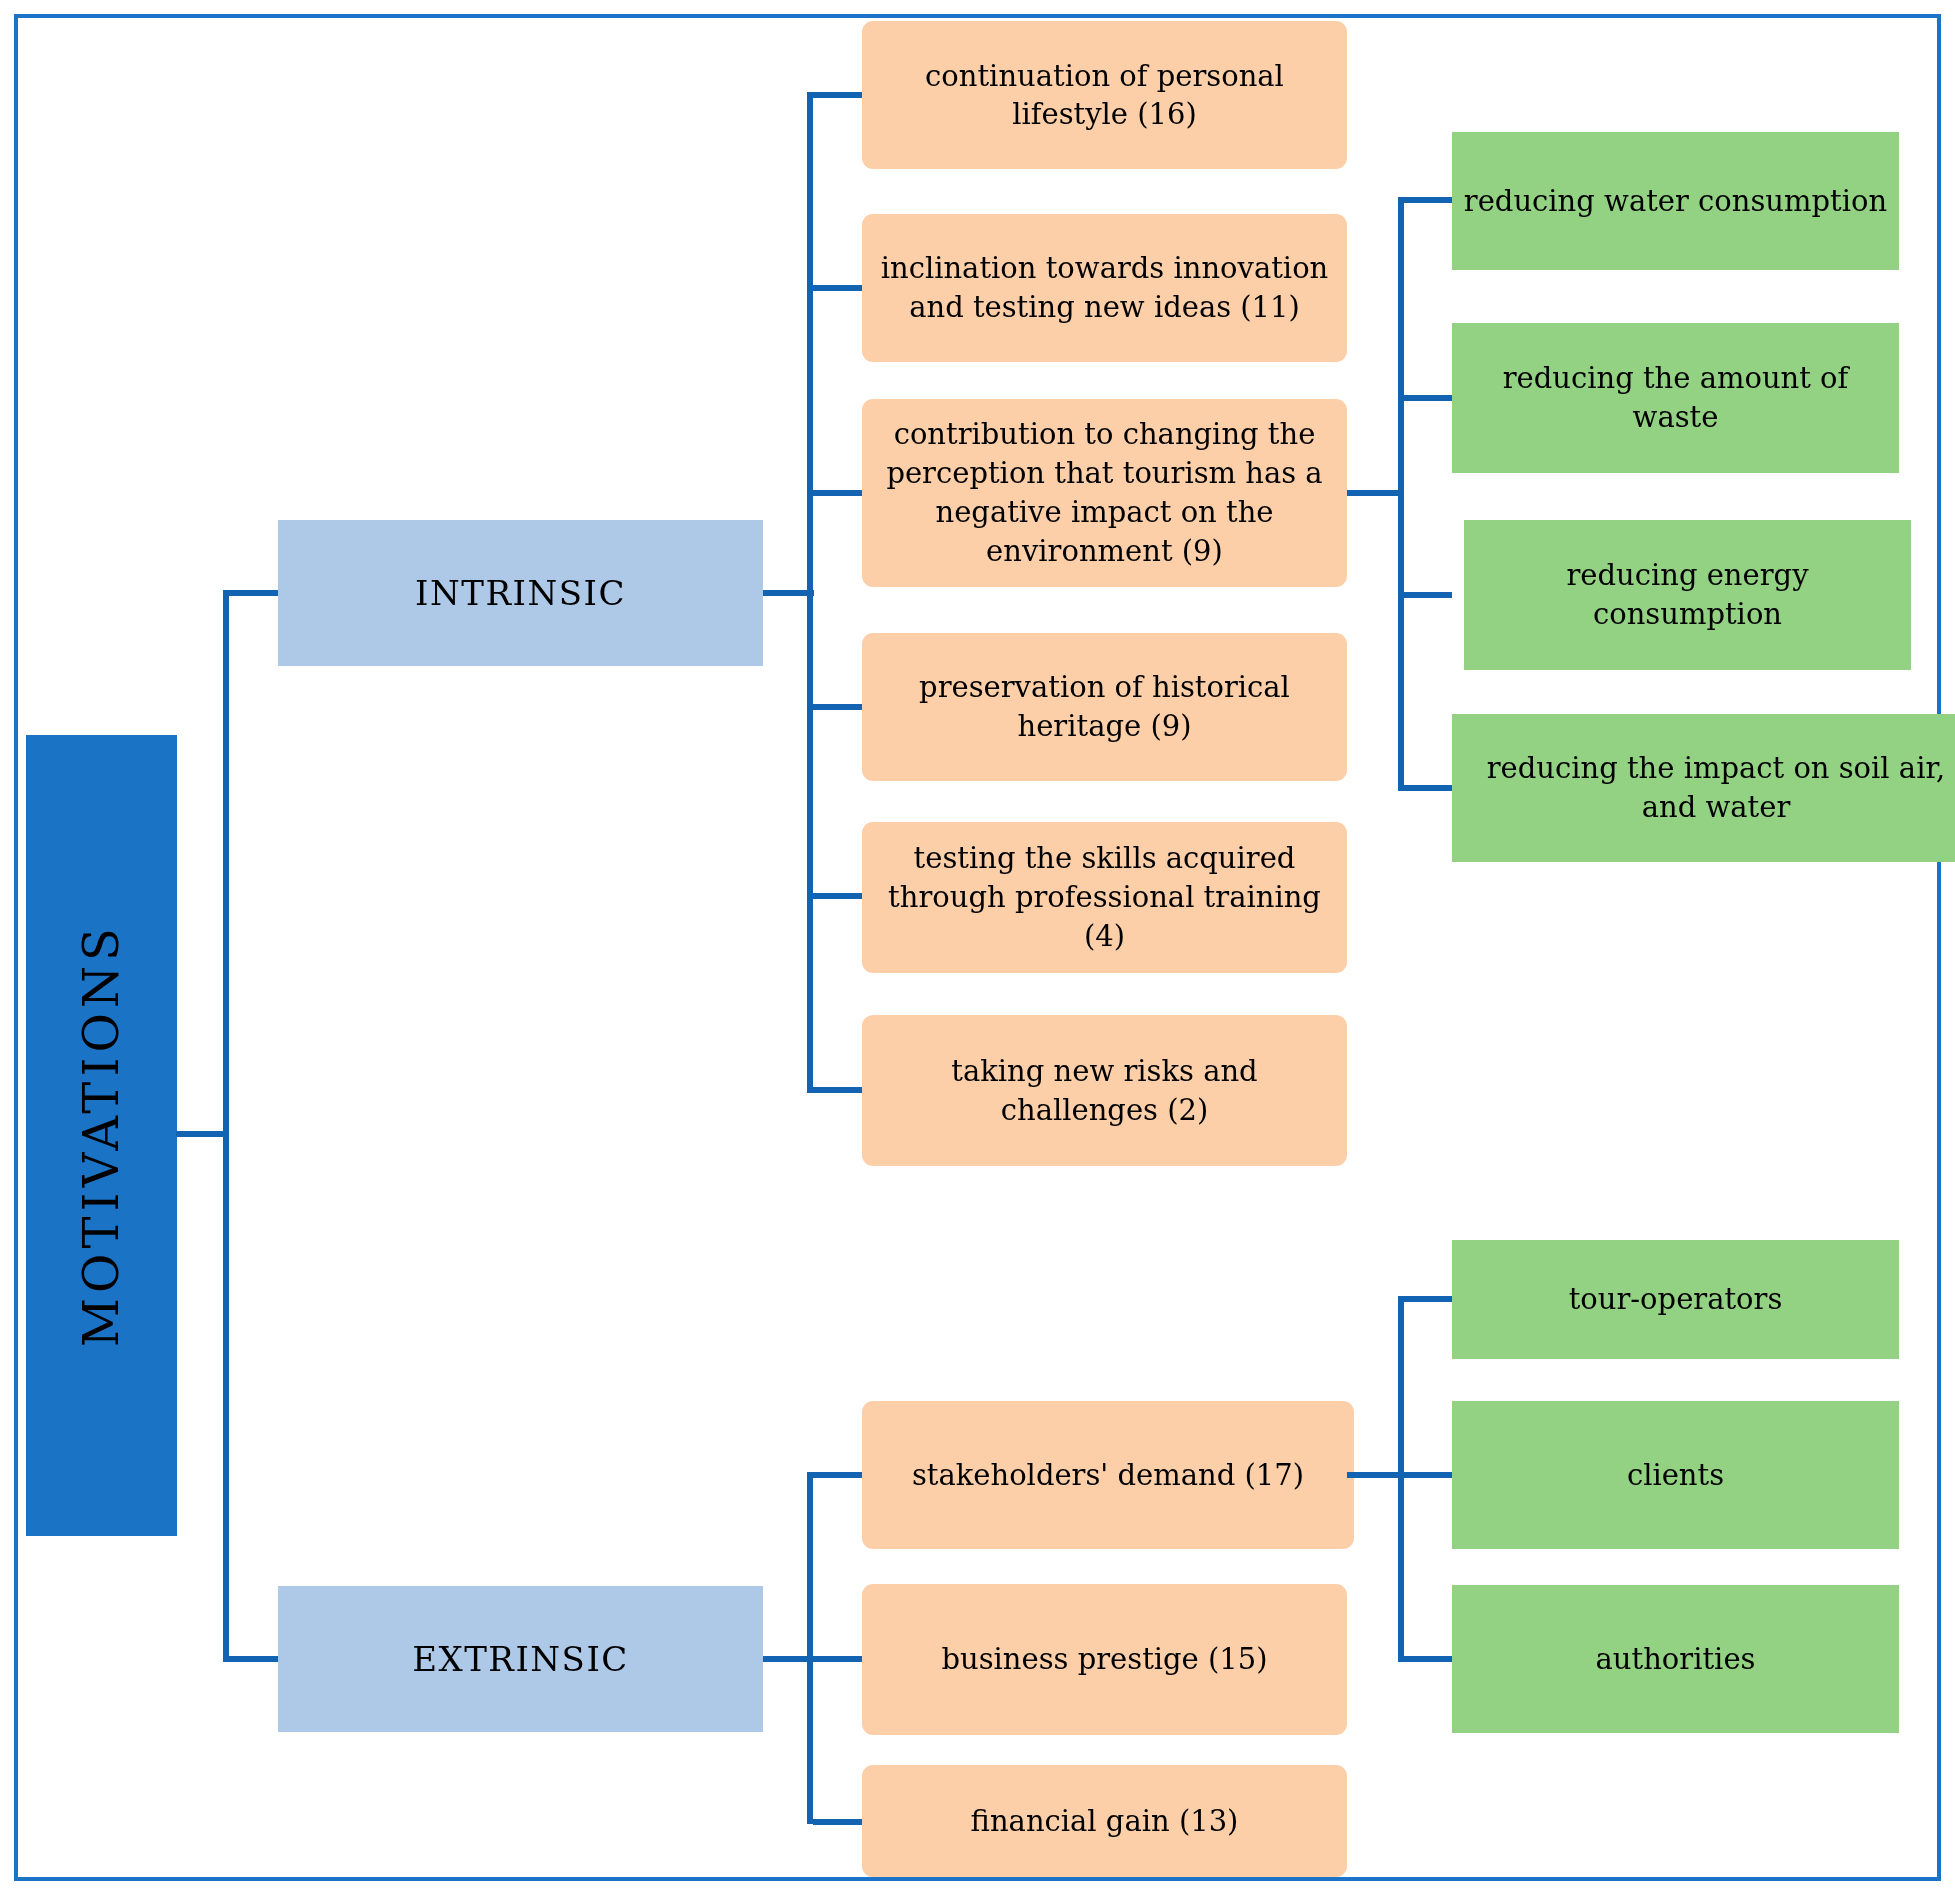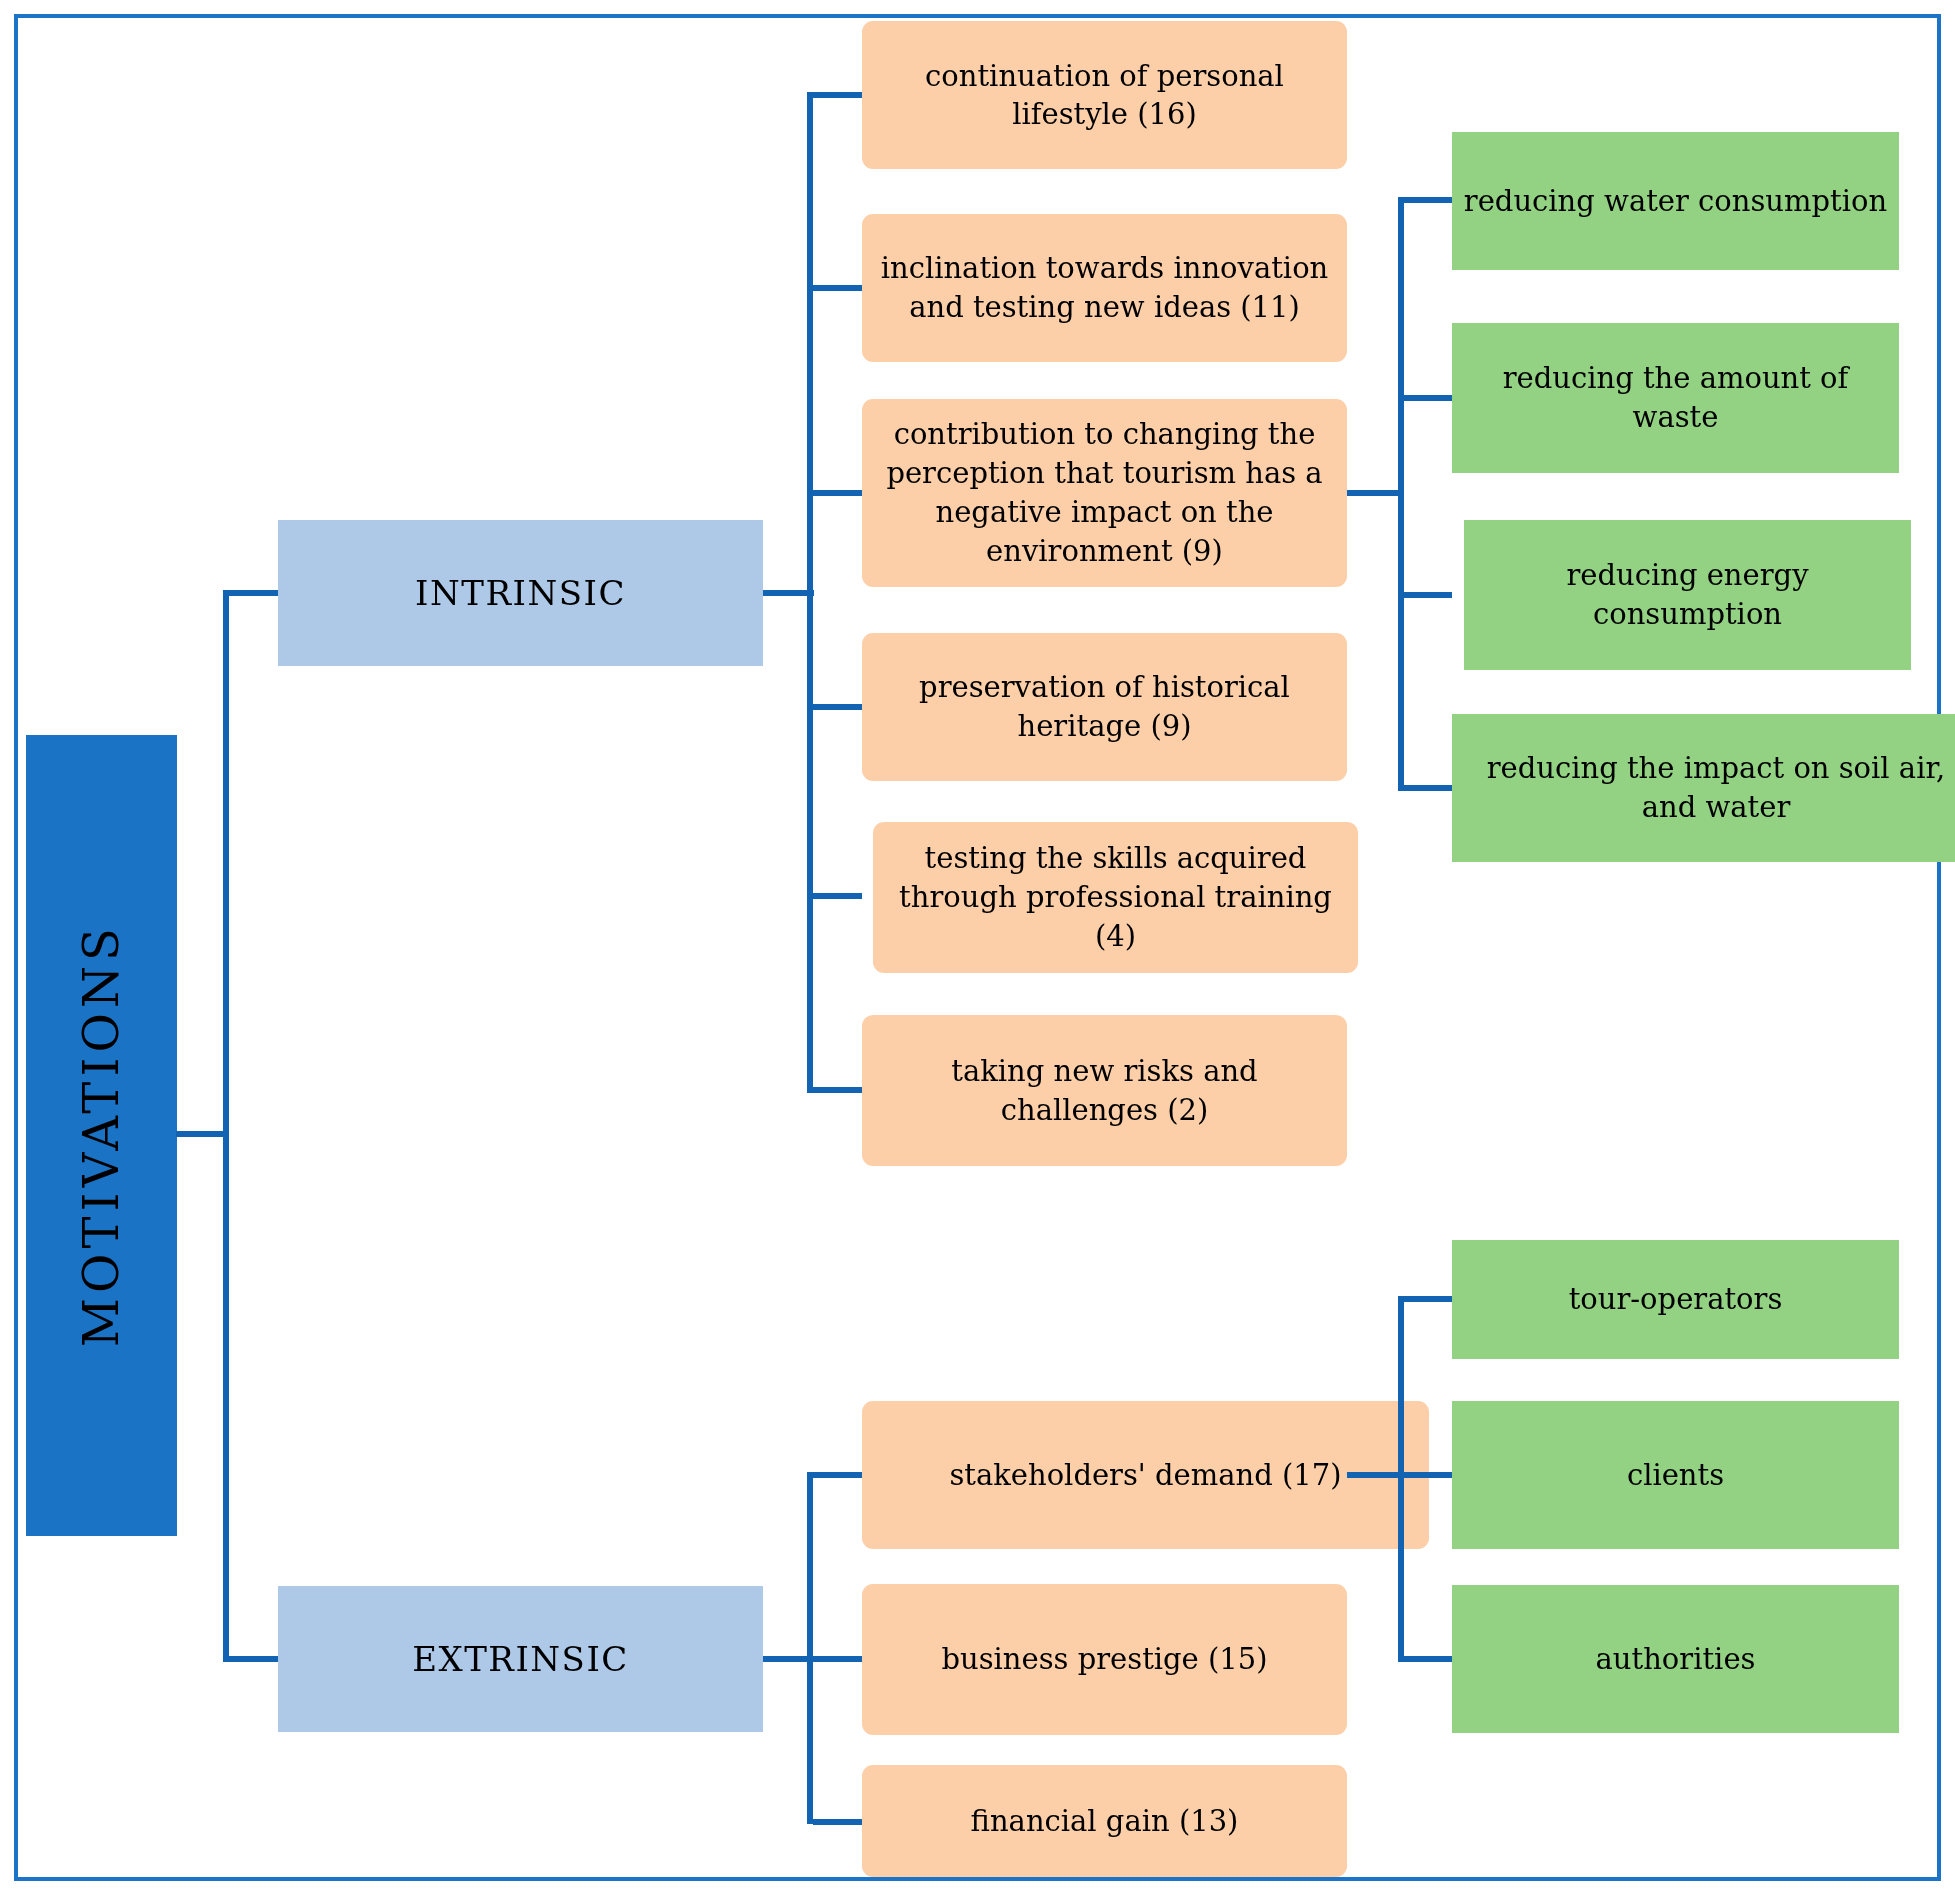--- a/index.html
+++ b/index.html
@@ -74,29 +74,29 @@
     <span>INTRINSIC</span>
   </div>
   <div class="box cat" style="left:278px; top:1586px; width:485px; height:146px;">
     <span>EXTRINSIC</span>
   </div>
 
   <div class="box node orange" style="left:862px; top:21.4px;  width:485px; height:148px;">continuation of personal lifestyle (16)</div>
   <div class="box node orange" style="left:862px; top:214px; width:485px; height:148px;">inclination towards innovation and testing new ideas (11)</div>
   <div class="box node orange" style="left:862px; top:399px; width:485px; height:188px;">contribution to changing the perception that tourism has a negative impact on the environment (9)</div>
   <div class="box node orange" style="left:862px; top:633px; width:485px; height:148px;">preservation of historical heritage (9)</div>
-  <div class="box node orange" style="left:862px; top:822px; width:485px; height:151px;margin-left:11px;">testing the skills acquired through professional training (4)</div>
+  <div class="box node orange" style="left:862px; top:822px; width:485px; height:151px;">testing the skills acquired through professional training (4)</div>
   <div class="box node orange" style="left:862px; top:1015px; width:485px; height:151px;">taking new risks and challenges (2)</div>
 
   <div class="box node green" style="left:1452px; top:132px;  width:447px; height:138px;">reducing water consumption</div>
   <div class="box node green" style="left:1452px; top:323px;  width:447px; height:150px;">reducing the amount of waste</div>
   <div class="box node green" style="left:1452px; top:520px; width:447px; height:150px;margin-left:12px;">reducing energy consumption</div>
   <div class="box node green" style="left:1452px; top:714px; width:528px; height:148px;">reducing the impact on soil air, and water</div>
 
-  <div class="box node orange" style="left:862px; top:1401px; width:567px; height:148px;">stakeholders' demand (17)</div>
+  <div class="box node orange" style="left:862px; top:1401px; width:492px; height:148px;">stakeholders' demand (17)</div>
   <div class="box node orange" style="left:862px; top:1584px; width:485px; height:151px;">business prestige (15)</div>
   <div class="box node orange" style="left:862px; top:1765px; width:485px; height:112px;">financial gain (13)</div>
 
   <div class="box node green" style="left:1452px; top:1240px; width:447px; height:119px;">tour-operators</div>
   <div class="box node green" style="left:1452px; top:1401px; width:447px; height:148px;">clients</div>
   <div class="box node green" style="left:1452px; top:1585px; width:447px; height:148px;">authorities</div>
 
   <div class="line" style="left:176px; top:1131px; width:53px; height:6.1px;"></div>
   <div class="line" style="left:223px; top:590px; width:6.1px; height:1072px;"></div>
   <div class="line" style="left:229px; top:590px; width:49px; height:6.1px;"></div>

